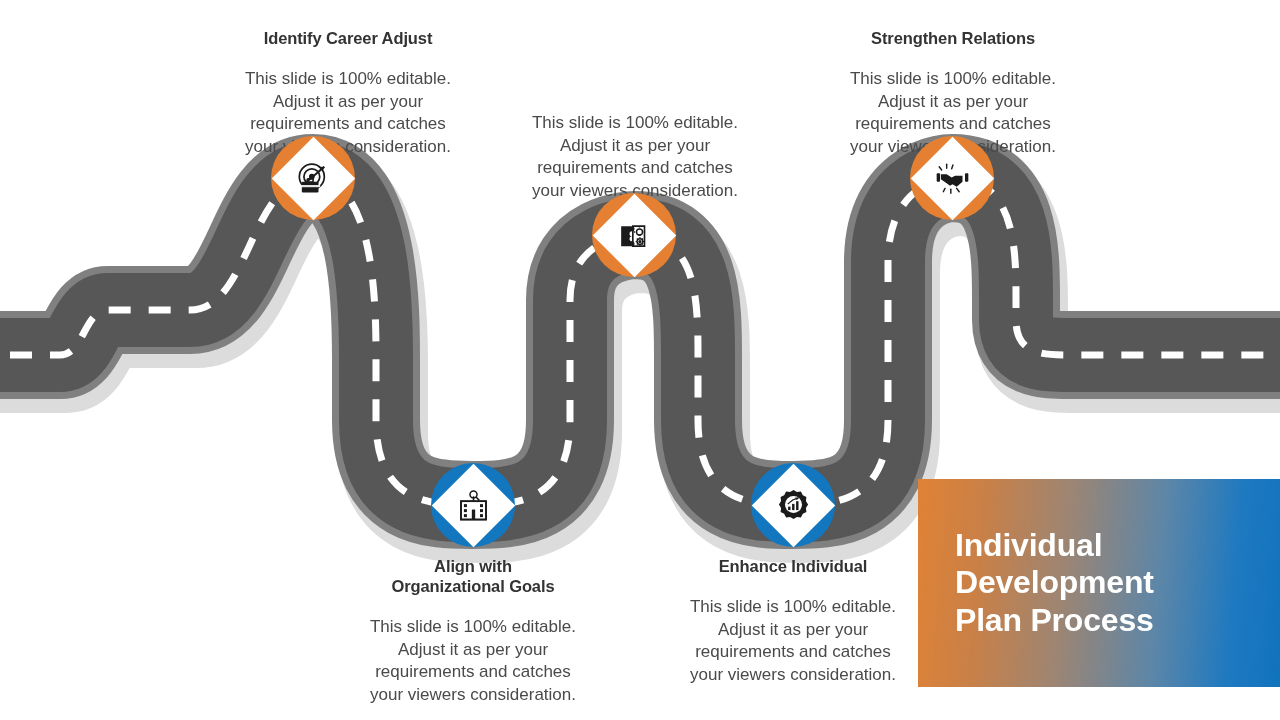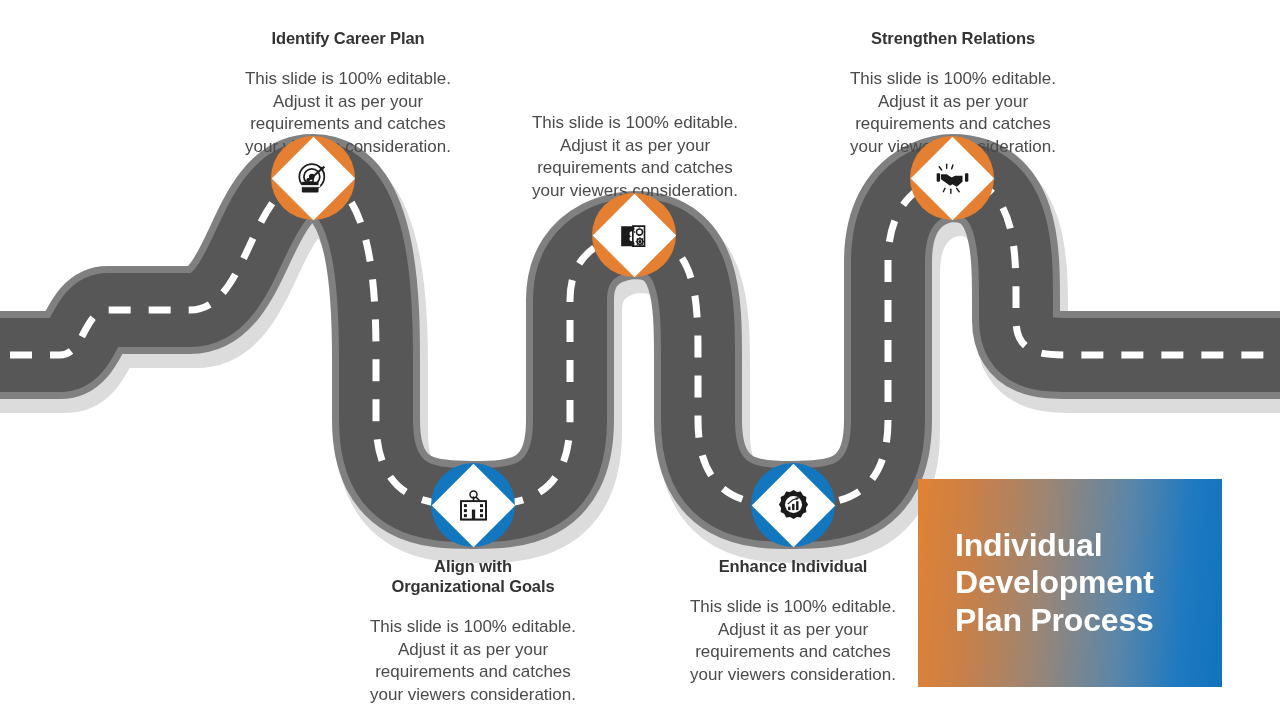--- a/index.html
+++ b/index.html
@@ -66,21 +66,21 @@
     display: flex;
     align-items: center;
     justify-content: center;
   }
   .marker .glyph svg { width: 40px; height: 40px; display: block; }
 
   
   #title-card {
     position: absolute;
     left: 918px; top: 479px;
-    width: 304px; height: 208px;
+    width: 362px; height: 208px;
     background: linear-gradient(95deg, #E08235 0%, #C98047 18%, #9E8572 40%, #5C86A8 66%, #1E79C0 86%, #1073BD 100%);
     display: flex;
     align-items: center;
   }
   #title-card .card-text {
     color: #ffffff;
     font-size: 32px;
     font-weight: bold;
     line-height: 1.17;
     padding-left: 37px;
@@ -128,21 +128,21 @@
 
       <use href="#roadline" fill="none" stroke="#808080" stroke-width="88" stroke-linecap="butt"></use>
 
       <use href="#roadline" fill="none" stroke="#575757" stroke-width="74" stroke-linecap="butt"></use>
 
       <use href="#roadline" fill="none" stroke="#FFFFFF" stroke-width="7" stroke-dasharray="22 18" stroke-linecap="butt"></use>
     </g>
   </svg>
 
   <div class="step-text" style="left:233px; top:28px; width:230px;">
-    <div class="step-title">Identify Career Plan</div>
+    <div class="step-title">Identify Career Adjust</div>
     <div class="step-desc">This slide is 100% editable.
 Adjust it as per your
 requirements and catches
 your viewers consideration.</div>
   </div>
 
   <div class="marker orange" style="left:271px; top:136px;">
     <div class="diamond">
       <div class="glyph">
         <svg viewBox="0 0 48 48">

